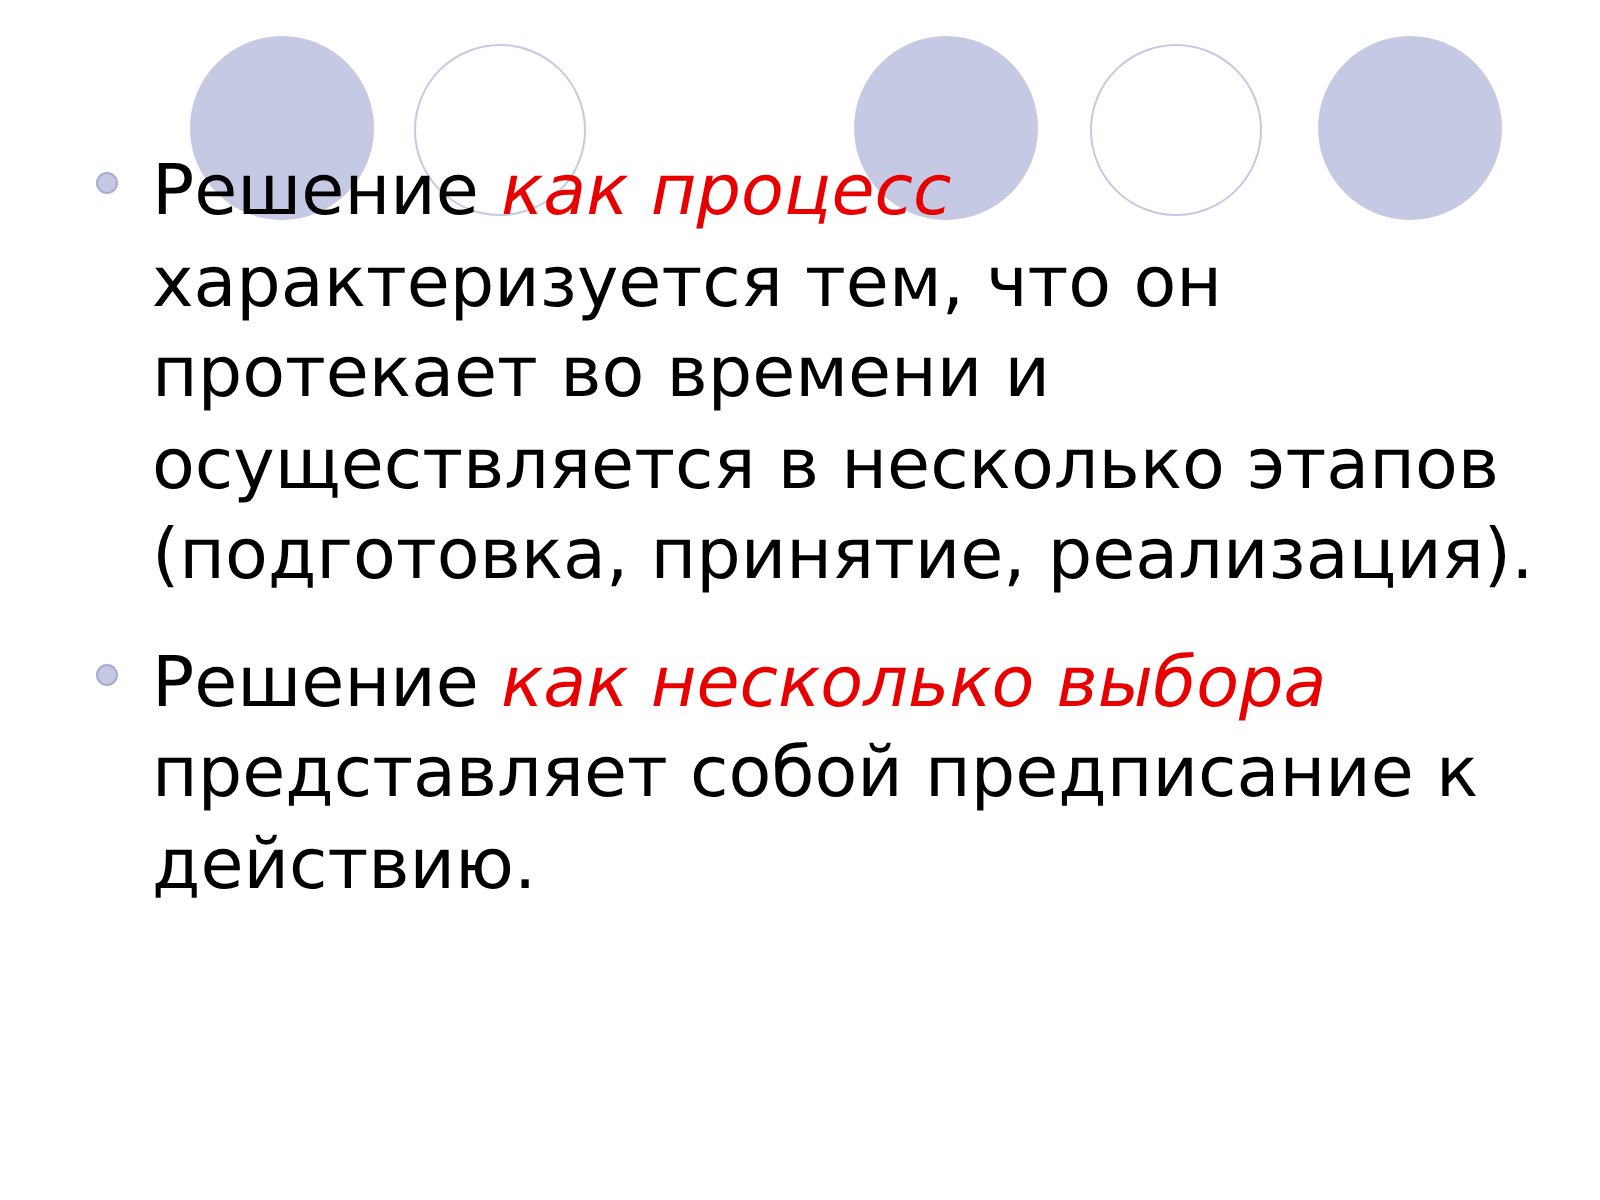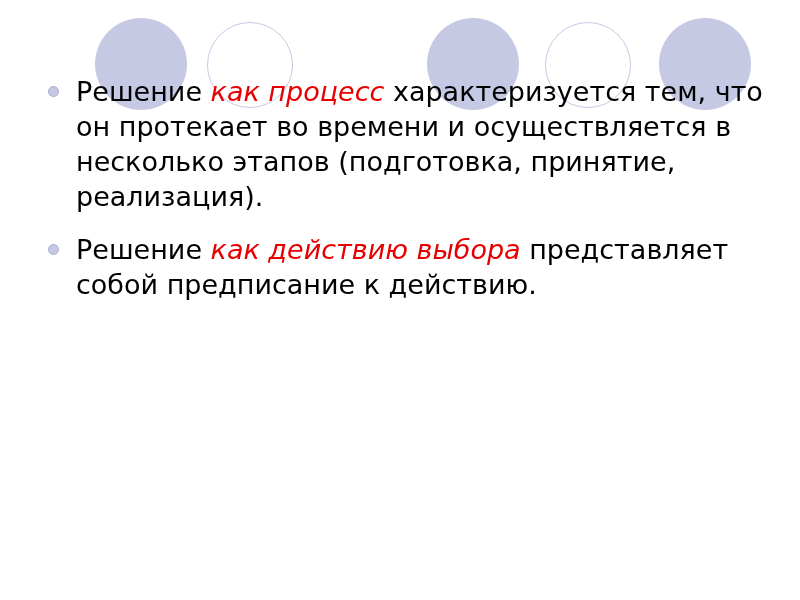--- a/index.html
+++ b/index.html
@@ -45,21 +45,21 @@
   .content {
     position: absolute;
     left: 42px;
     top: 74px;
     width: 726px;
   }
   .bullet-item {
     position: relative;
     padding-left: 34px;
     margin-bottom: 10px;
-    font-size: 27px;
+    font-size: 35px;
     line-height: 1.30;
     color: #000000;
     letter-spacing: 0px;
   }
   .bullet-item .dot {
     position: absolute;
     left: 6px;
     top: 12px;
     width: 11px;
     height: 11px;
@@ -95,17 +95,17 @@
       <span> Решение </span><span class="em-red">как процесс</span><span> характеризуется тем, что он протекает во времени и осуществляется в несколько этапов (подготовка, принятие, реализация).</span>
     </div>
 
     <div class="spacer-sm"></div>
 
 
     <div class="spacer-sm"></div>
 
     <div class="bullet-item">
       <span class="dot"></span>
-      <span> Решение </span><span class="em-red">как действию выбора</span><span> представляет собой предписание к действию.</span>
+      <span> Решение </span><span class="em-red">как несколько выбора</span><span> представляет собой предписание к действию.</span>
     </div>
 
   </div>
 </div>
 
 </body></html>

